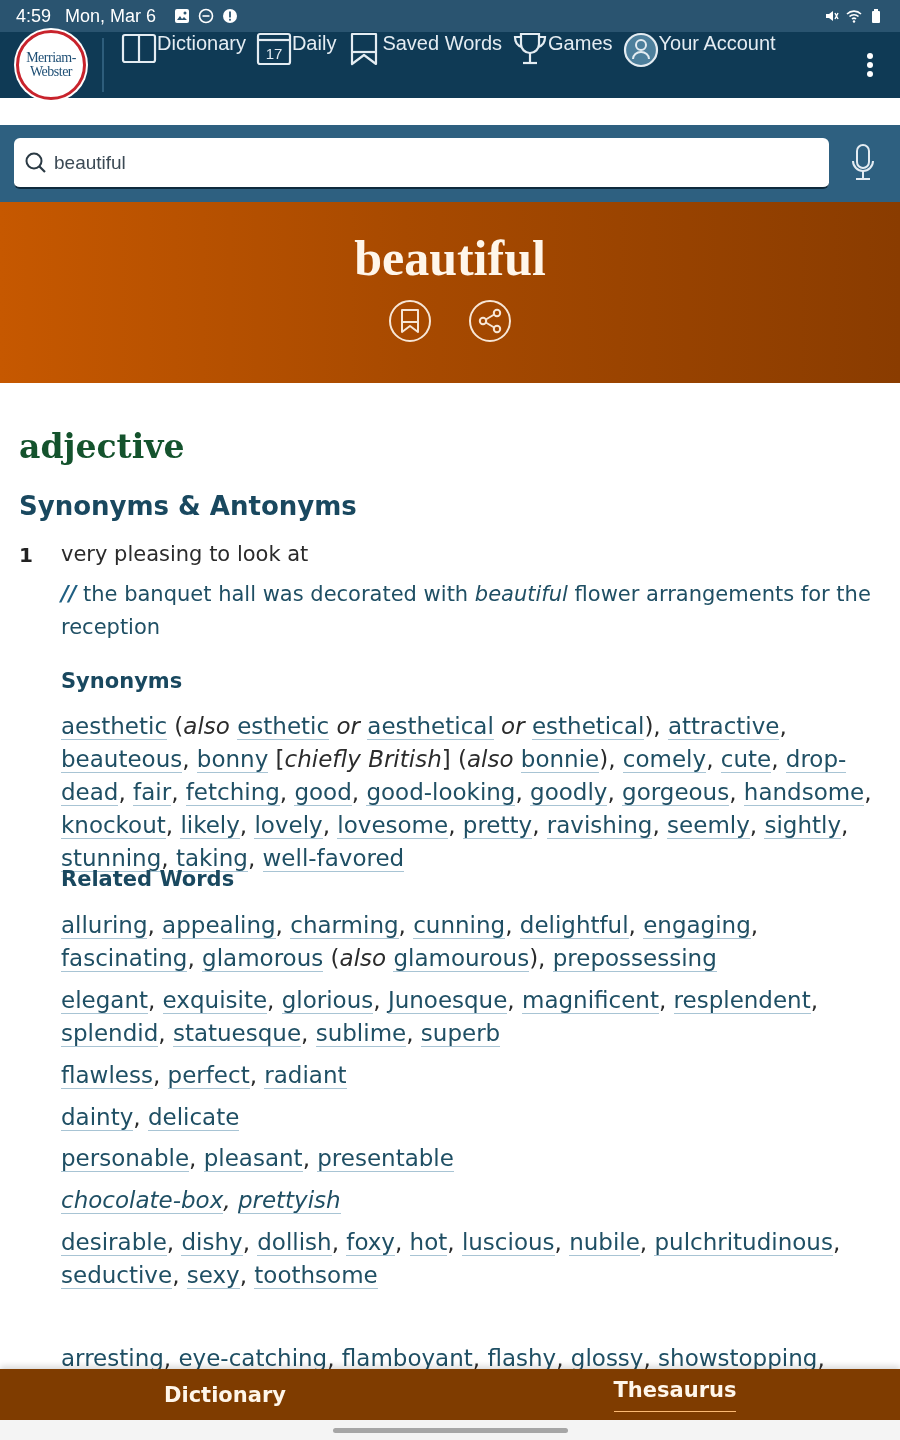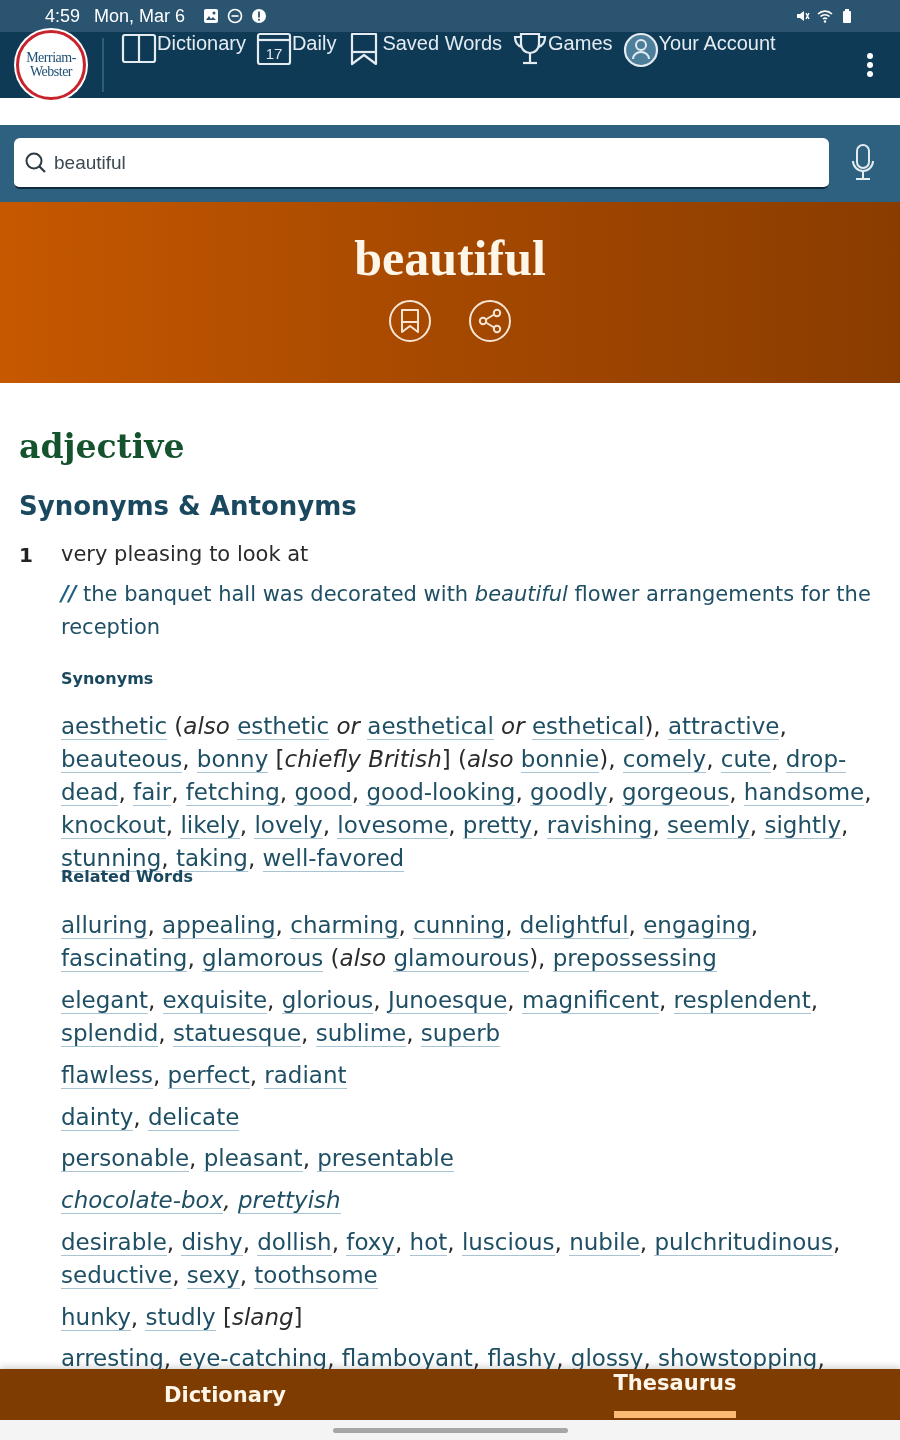--- a/index.html
+++ b/index.html
@@ -1,20 +1,20 @@
 <!DOCTYPE html>
 <html><head>
 <meta charset="utf-8">
 <style>
   * { box-sizing: border-box; margin: 0; padding: 0; }
   html, body { width: 900px; height: 1440px; overflow: hidden; background: #ffffff; }
   body { font-family: "DejaVu Sans", sans-serif; position: relative; }
 
   
-  .status-bar { position: absolute; top: 0; left: 0; width: 900px; height: 32px; background: #2a5470; color: #fff; display: flex; align-items: center; padding: 0 45px; font-family: "Liberation Sans", sans-serif; font-size: 18px; }
+  .status-bar { position: absolute; top: 0; left: 0; width: 900px; height: 32px; background: #2a5470; color: #fff; display: flex; align-items: center; padding: 0 16px; font-family: "Liberation Sans", sans-serif; font-size: 18px; }
   .status-left { display: flex; align-items: center; gap: 14px; }
   .status-icons { display: flex; gap: 8px; align-items: center; margin-left: 4px; }
   .status-right { margin-left: auto; display: flex; gap: 6px; align-items: center; }
   .sicon { display: inline-block; width: 16px; height: 16px; }
 
   
   .top-nav { position: absolute; top: 32px; left: 0; width: 900px; height: 66px; background: #0f3a55; display: flex; align-items: stretch; }
   .logo-wrap { width: 104px; display: flex; align-items: center; justify-content: center; border-right: 2px solid #2e5d7b; margin: 6px 0; }
   .logo { width: 70px; height: 70px; border-radius: 50%; background: #fff; border: 3px solid #c8232c; box-shadow: 0 0 0 2px #fff; display: flex; flex-direction: column; align-items: center; justify-content: center; font-family: "Liberation Serif", serif; color: #1f4f75; font-size: 14px; line-height: 14px; letter-spacing: -0.5px; }
   .nav-items { display: flex; align-items: stretch; padding-left: 12px; }
@@ -36,29 +36,29 @@
 
   
   .content { position: absolute; top: 383px; left: 0; width: 900px; height: 986px; overflow: hidden; font-family: "DejaVu Sans", sans-serif; }
   .pos { position: absolute; left: 19px; top: 44px; color: #14532d; font-family: "DejaVu Serif", serif; font-weight: bold; font-size: 33px; }
   .sa-title { position: absolute; left: 19px; top: 108px; color: #19485f; font-weight: bold; font-size: 26px; }
   .sense-num { position: absolute; left: 19px; top: 160px; font-weight: bold; font-size: 20px; color: #222; }
   .sense-def { position: absolute; left: 61px; top: 159px; font-size: 21px; color: #2b2b2b; }
   .example { position: absolute; left: 61px; top: 195px; width: 810px; font-size: 21px; line-height: 33px; color: #1f4f64; }
   .example .slashes { font-weight: bold; font-style: italic; color: #1f5f82; }
   .example em { font-style: italic; }
-  .sub-head { position: absolute; left: 61px; font-weight: bold; font-size: 16px; color: #19485f; }
+  .sub-head { position: absolute; left: 61px; font-weight: bold; font-size: 21px; color: #19485f; }
   .words { position: absolute; left: 61px; width: 820px; font-size: 23px; line-height: 33px; color: #2b2b2b; }
   .words a { color: #1f4f64; text-decoration: none; border-bottom: 1.5px solid #a8c4d4; cursor: pointer; }
   .words i { color: #2b2b2b; }
 
   
   .bottom-tabs { position: absolute; top: 1369px; left: 0; width: 900px; height: 51px; background: #7f3c00; display: flex; box-shadow: 0 -3px 6px rgba(0,0,0,0.15); }
   .btab { flex: 1; display: flex; align-items: center; justify-content: center; color: #fff6ea; font-weight: bold; font-size: 21px; cursor: pointer; }
-  .btab span.active { border-bottom: 7px solid #fdba74; padding-bottom: 16px; }
+  .btab span.active { border-bottom: 1px solid #fdba74; padding-bottom: 9px; }
   .gesture { position: absolute; top: 1420px; left: 0; width: 900px; height: 20px; background: #f4f4f4; }
   .gesture-pill { position: absolute; left: 333px; top: 8px; width: 235px; height: 5px; border-radius: 3px; background: #a6a6a6; }
 </style>
 </head>
 <body>
 
 <div class="status-bar">
   <div class="status-left">
     <span>4:59</span>
     <span>Mon, Mar 6</span>
@@ -204,21 +204,20 @@
   <div class="words" style="top:327px;"><a>aesthetic</a> (<i>also</i> <a>esthetic</a> <i>or</i> <a>aesthetical</a> <i>or</i> <a>esthetical</a>), <a>attractive</a>, <a>beauteous</a>, <a>bonny</a> [<i>chiefly British</i>] (<i>also</i> <a>bonnie</a>), <a>comely</a>, <a>cute</a>, <a>drop-dead</a>, <a>fair</a>, <a>fetching</a>, <a>good</a>, <a>good-looking</a>, <a>goodly</a>, <a>gorgeous</a>, <a>handsome</a>, <a>knockout</a>, <a>likely</a>, <a>lovely</a>, <a>lovesome</a>, <a>pretty</a>, <a>ravishing</a>, <a>seemly</a>, <a>sightly</a>, <a>stunning</a>, <a>taking</a>, <a>well-favored</a></div>
 
   <div class="sub-head" style="top:484px;">Related Words</div>
   <div class="words" style="top:526px;"><a>alluring</a>, <a>appealing</a>, <a>charming</a>, <a>cunning</a>, <a>delightful</a>, <a>engaging</a>, <a>fascinating</a>, <a>glamorous</a> (<i>also</i> <a>glamourous</a>), <a>prepossessing</a></div>
   <div class="words" style="top:601px;"><a>elegant</a>, <a>exquisite</a>, <a>glorious</a>, <a>Junoesque</a>, <a>magnificent</a>, <a>resplendent</a>, <a>splendid</a>, <a>statuesque</a>, <a>sublime</a>, <a>superb</a></div>
   <div class="words" style="top:676px;"><a>flawless</a>, <a>perfect</a>, <a>radiant</a></div>
   <div class="words" style="top:718px;"><a>dainty</a>, <a>delicate</a></div>
   <div class="words" style="top:759px;"><a>personable</a>, <a>pleasant</a>, <a>presentable</a></div>
   <div class="words" style="top:801px;font-style:italic;"><a>chocolate-box</a>, <a>prettyish</a></div>
   <div class="words" style="top:843px;"><a>desirable</a>, <a>dishy</a>, <a>dollish</a>, <a>foxy</a>, <a>hot</a>, <a>luscious</a>, <a>nubile</a>, <a>pulchritudinous</a>, <a>seductive</a>, <a>sexy</a>, <a>toothsome</a></div>
-  <div class="words" style="top:918px;"><a>hunky</a>, <a>studly</a> [<i>slang</i>]</div>
   <div class="words" style="top:959px;"><a>arresting</a>, <a>eye-catching</a>, <a>flamboyant</a>, <a>flashy</a>, <a>glossy</a>, <a>showstopping</a>, <a>showy</a>,</div>
 </div>
 
 <div class="bottom-tabs">
   <div class="btab">
       <span>Dictionary</span>
     </div>
   <div class="btab">
       <span class="active">Thesaurus</span>
     </div>

